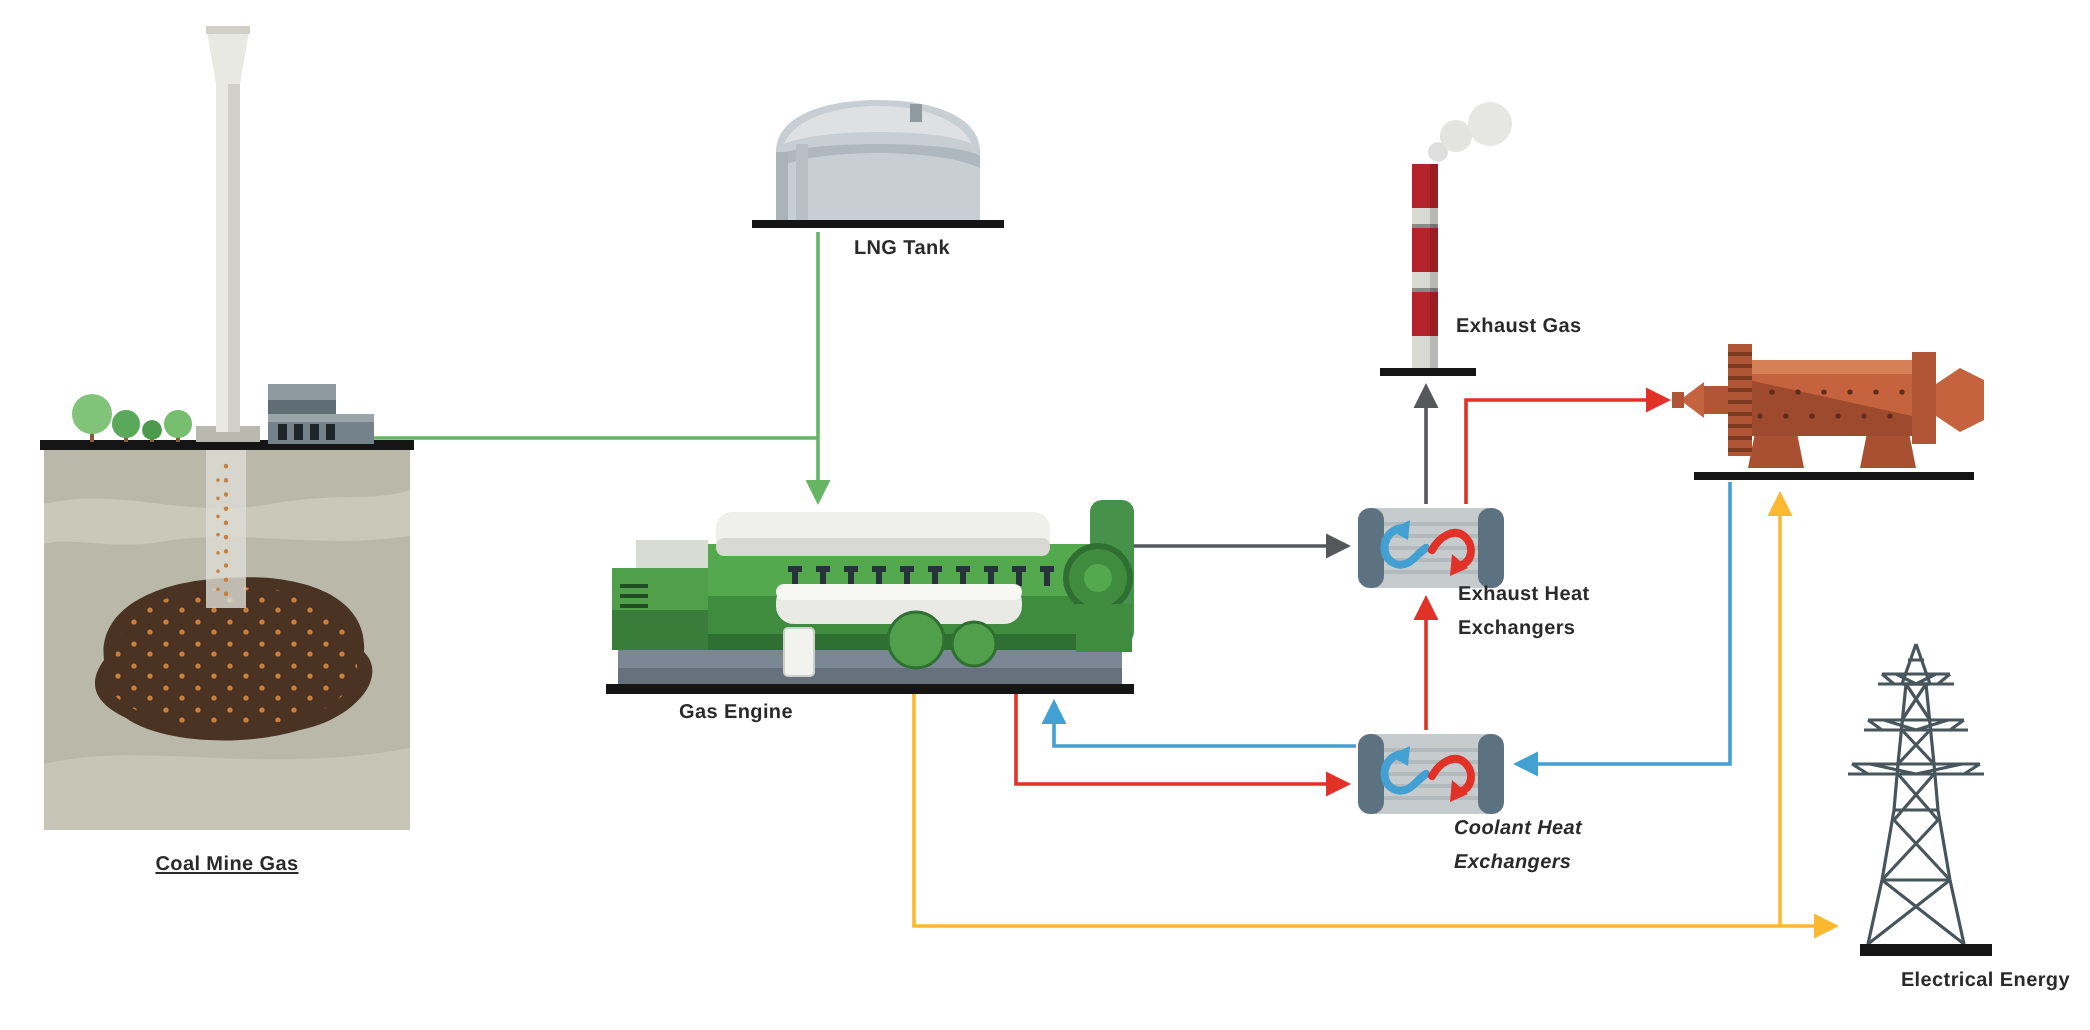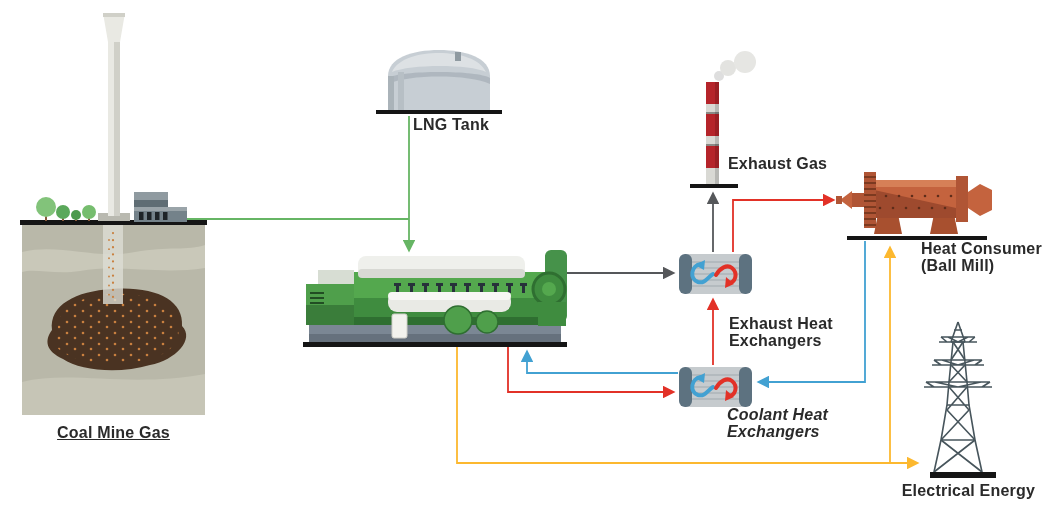--- a/index.html
+++ b/index.html
@@ -18,21 +18,21 @@
   .fg{stroke:var(--c-gas-green);}
   .fgr{stroke:var(--c-exhaust-gray);}
   .fr{stroke:var(--c-heat-red);}
   .fb{stroke:var(--c-coolant-blue);}
   .fy{stroke:var(--c-electricity-yellow);}
   .mk-green{fill:var(--c-gas-green);}
   .mk-gray{fill:var(--c-exhaust-gray);}
   .mk-red{fill:var(--c-heat-red);}
   .mk-blue{fill:var(--c-coolant-blue);}
   .mk-yellow{fill:var(--c-electricity-yellow);}
-  .lbl{position:absolute;font-weight:700;font-size:16px;line-height:17px;
+  .lbl{position:absolute;font-weight:700;font-size:10px;line-height:17px;
        color:var(--c-text-dark);letter-spacing:.2px;white-space:nowrap;}
   .center{text-align:center;}
 </style>
 </head>
 <body>
 
 <div class="canvas">
 
 <svg width="1045" height="515" viewBox="0 0 1045 515">
   <defs>
@@ -248,34 +248,31 @@
     <path d="M941,440 L982,472 M975,440 L934,472"></path>
     <rect x="930" y="472" width="66" height="6" fill="#151515" stroke="none"></rect>
   </g>
 </svg>
 
 <div class="lbl center" style="left:22px;top:424px;width:183px;text-decoration:underline;">Coal Mine Gas</div>
 
 <div class="lbl center" style="left:395px;top:116px;width:112px;">LNG Tank</div>
 
 <div class="lbl center" style="left:303px;top:348px;width:130px;">
+  <div>Gas Engine</div>
 </div>
 
 <div class="lbl" style="left:728px;top:155px;">Exhaust Gas</div>
 
-<div class="lbl" style="left:729px;top:315px;">
+<div class="lbl" style="left:729px;top:289px;">
   <div>Exhaust Heat</div>
   <div>Exchangers</div>
 </div>
 
 <div class="lbl" style="left:727px;top:406px;font-style:italic;">
   <div>Coolant Heat</div>
   <div>Exchangers</div>
 </div>
 
-<div class="lbl" style="left:921px;top:240px;">
-  <div>Heat Consumer</div>
-  <div>(Ball Mill)</div>
-</div>
 
 <div class="lbl center" style="left:885px;top:482px;width:150px;text-align:right;">Electrical Energy</div>
 
 </div>
 
 </body></html>

